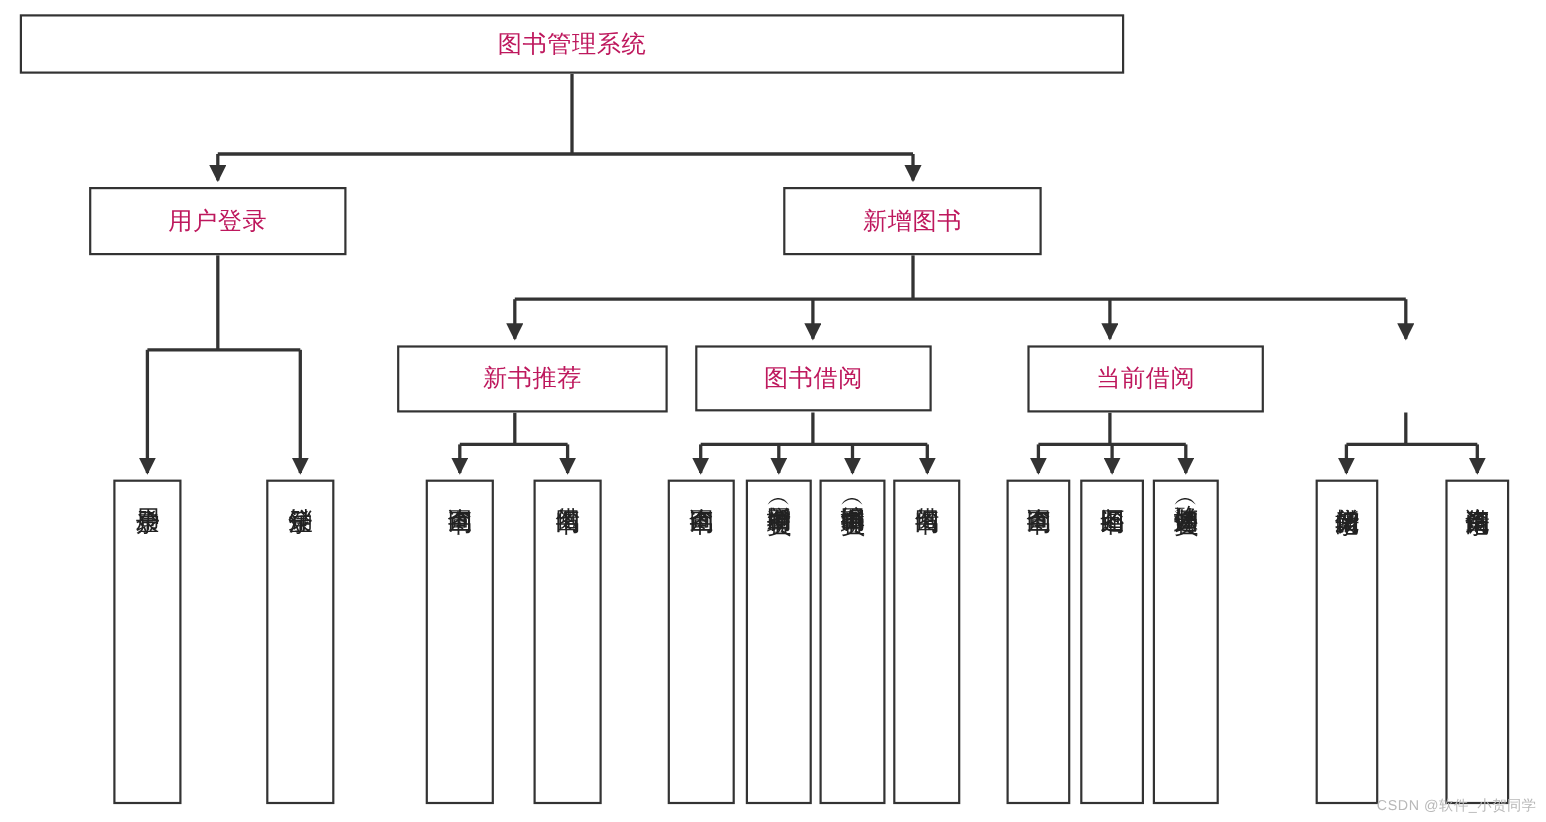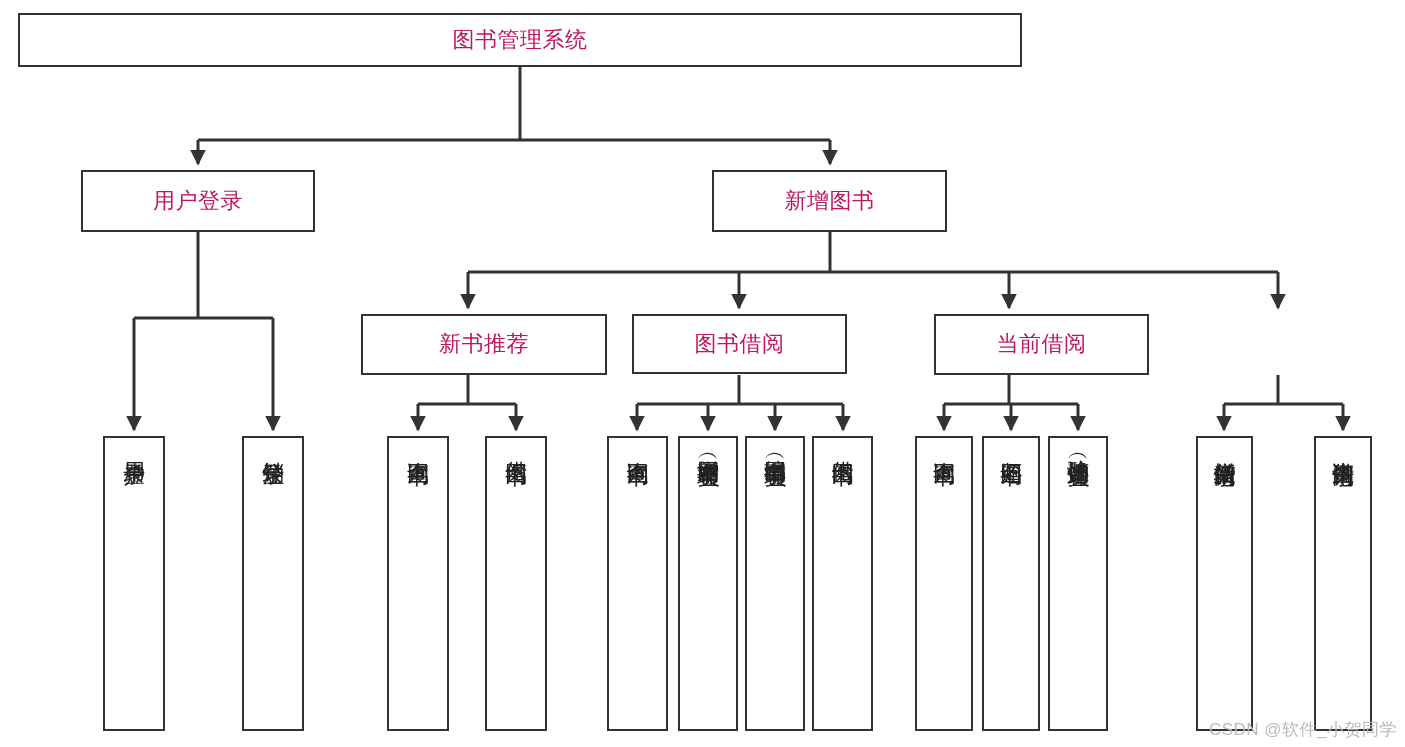--- a/index.html
+++ b/index.html
@@ -55,21 +55,21 @@
     letter-spacing: 1px;
     color: #222222;
     text-align: left;
     white-space: nowrap;
   }
   .node.leaf.tall-text { padding-top: 4px; }
   .watermark {
     position: absolute;
     right: 8px;
     bottom: 6px;
-    font-size: 17px;
+    font-size: 13px;
     color: #b9b9b9;
     letter-spacing: 0.5px;
     white-space: nowrap;
     user-select: none;
   }
 </style>
 </head>
 <body>
 
 <div id="canvas">

